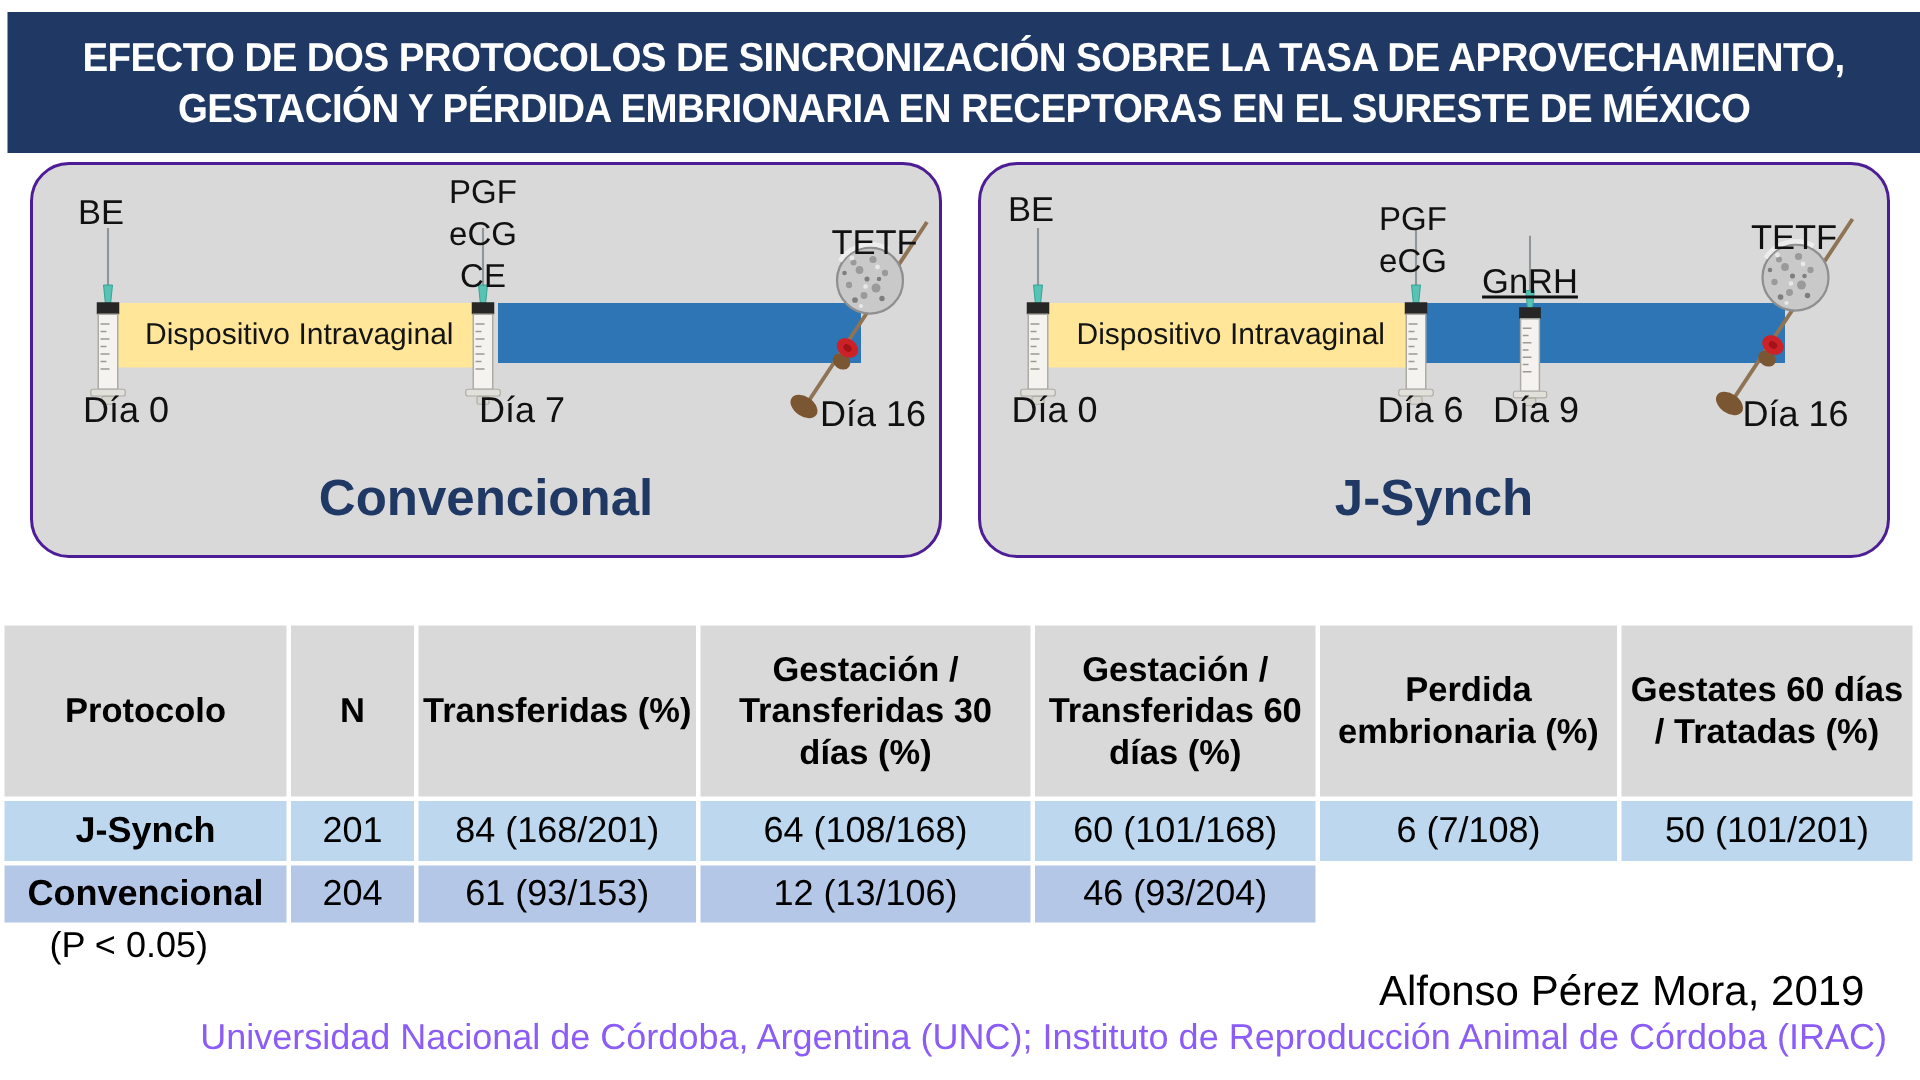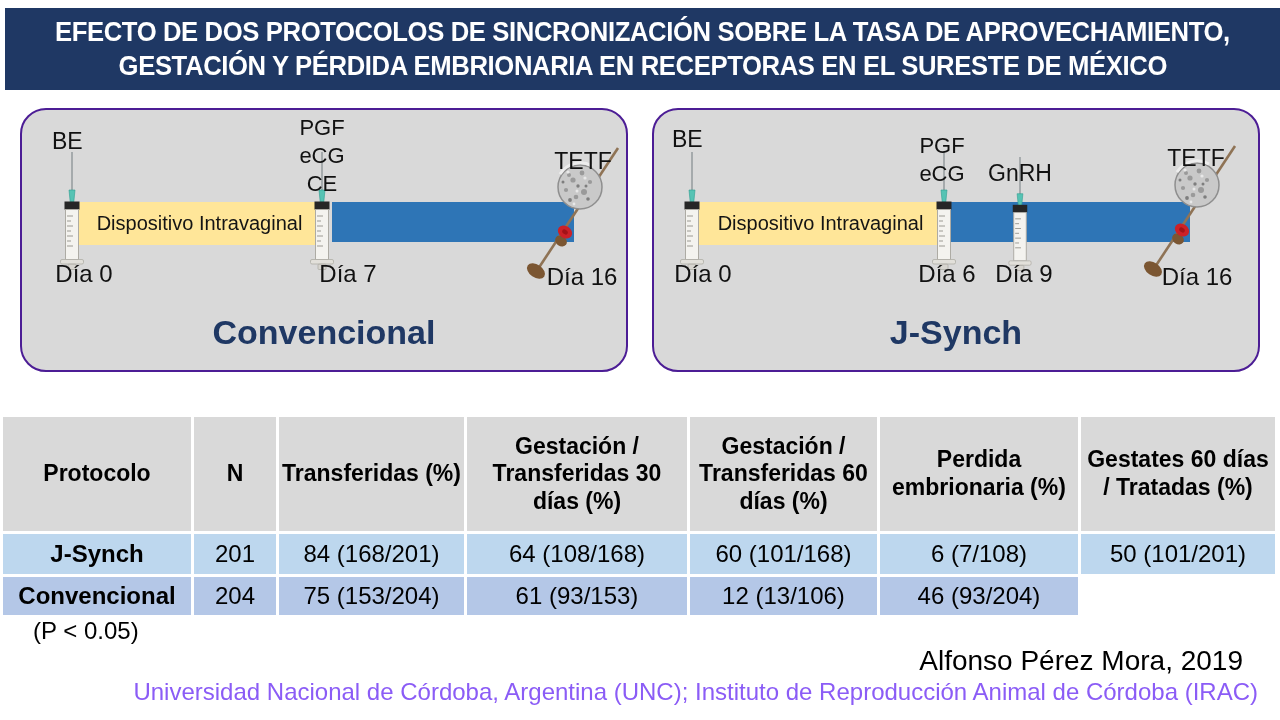--- a/index.html
+++ b/index.html
@@ -2,21 +2,21 @@
 <html><head>
 <meta charset="utf-8">
 <style>
   html,body{margin:0;padding:0;background:#ffffff;}
   .slide{
     position:relative;width:1280px;height:720px;background:#ffffff;
     font-family:"Liberation Sans", sans-serif;color:#000;overflow:hidden;
   }
   
   .title-banner{
-    position:absolute;left:5px;top:8px;right:0;height:82px;background:#1F3864;
+    position:absolute;left:5px;top:8px;right:0;height:94px;background:#1F3864;
     display:flex;flex-direction:column;justify-content:center;align-items:center;
   }
   .title-line{
     color:#fff;font-weight:bold;font-size:27px;line-height:34px;white-space:nowrap;
     letter-spacing:-0.4px;transform:scaleX(0.95);transform-origin:center;
   }
   
   .panel{
     position:absolute;top:108px;width:604px;height:260px;background:#D9D9D9;
     border:2px solid #4c1d95;border-radius:26px;
@@ -169,21 +169,21 @@
         <use href="#syringe-shape"></use>
       </svg>
     <svg class="syringe" style="left:354px;top:47px;" width="24" height="114" viewBox="0 0 24 118">
         <use href="#syringe-shape"></use>
       </svg>
 
     <div class="inj-stack" style="left:256px;top:22px;">
       <div>PGF</div>
       <div>eCG</div>
     </div>
-    <div class="plabel centered" style="left:330px;top:30px;width:72px;">GnRH</div>
+    <div class="plabel centered" style="left:330px;top:44px;width:72px;text-decoration:underline;">GnRH</div>
 
     <div class="plabel centered" style="left:502px;top:15px;width:80px;">TETF</div>
     <svg class="tetf" style="left:481px;top:30px;" width="120" height="145" viewBox="0 0 120 145">
         <use href="#tetf-shape"></use>
       </svg>
 
     <div class="day-label" style="left:7px;">Día 0</div>
     <div class="day-label" style="left:251px;">Día 6</div>
     <div class="day-label" style="left:328px;">Día 9</div>
     <div class="day-label" style="left:501px;top:153px;">Día 16</div>
@@ -203,21 +203,20 @@
     <div class="cell r1 proto-cell">J-Synch</div>
     <div class="cell r1">201</div>
     <div class="cell r1">84 (168/201)</div>
     <div class="cell r1">64 (108/168)</div>
     <div class="cell r1">60 (101/168)</div>
     <div class="cell r1">6 (7/108)</div>
     <div class="cell r1">50 (101/201)</div>
 
     <div class="cell r2 proto-cell">Convencional</div>
     <div class="cell r2">204</div>
-    <div class="cell r2">75 (153/204)</div>
     <div class="cell r2">61 (93/153)</div>
     <div class="cell r2">12 (13/106)</div>
     <div class="cell r2">46 (93/204)</div>
   </div>
 
   <div class="p-note">(P &lt; 0.05)</div>
   <div class="author">Alfonso Pérez Mora, 2019</div>
   <div class="institution">Universidad Nacional de Córdoba, Argentina (UNC); Instituto de Reproducción Animal de Córdoba (IRAC)</div>
 
 </div>

